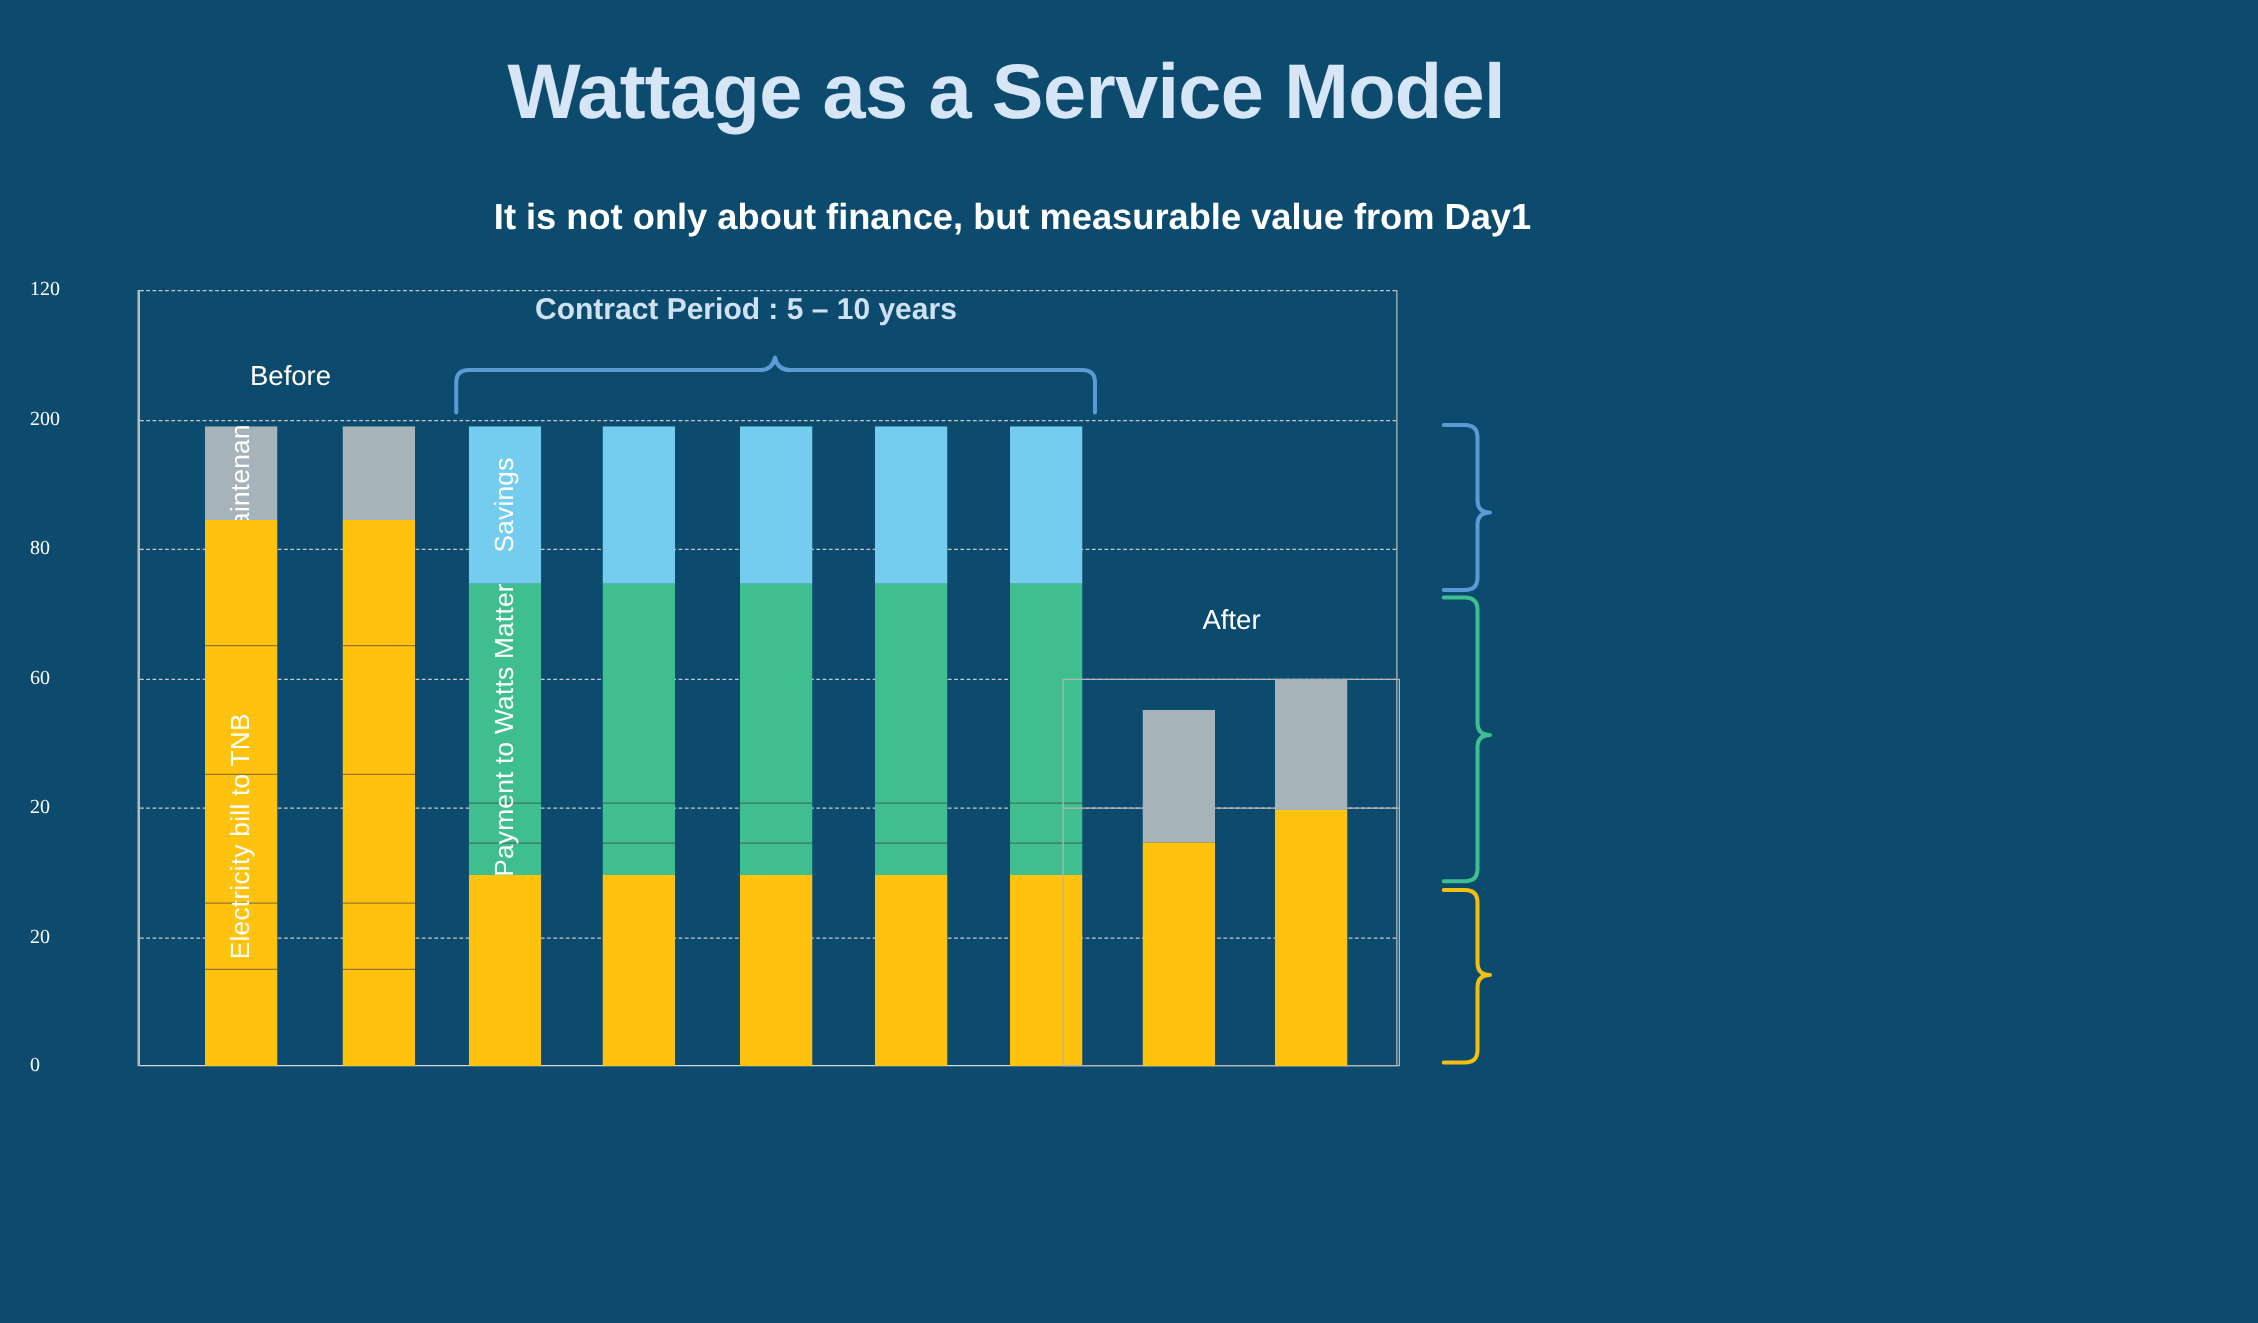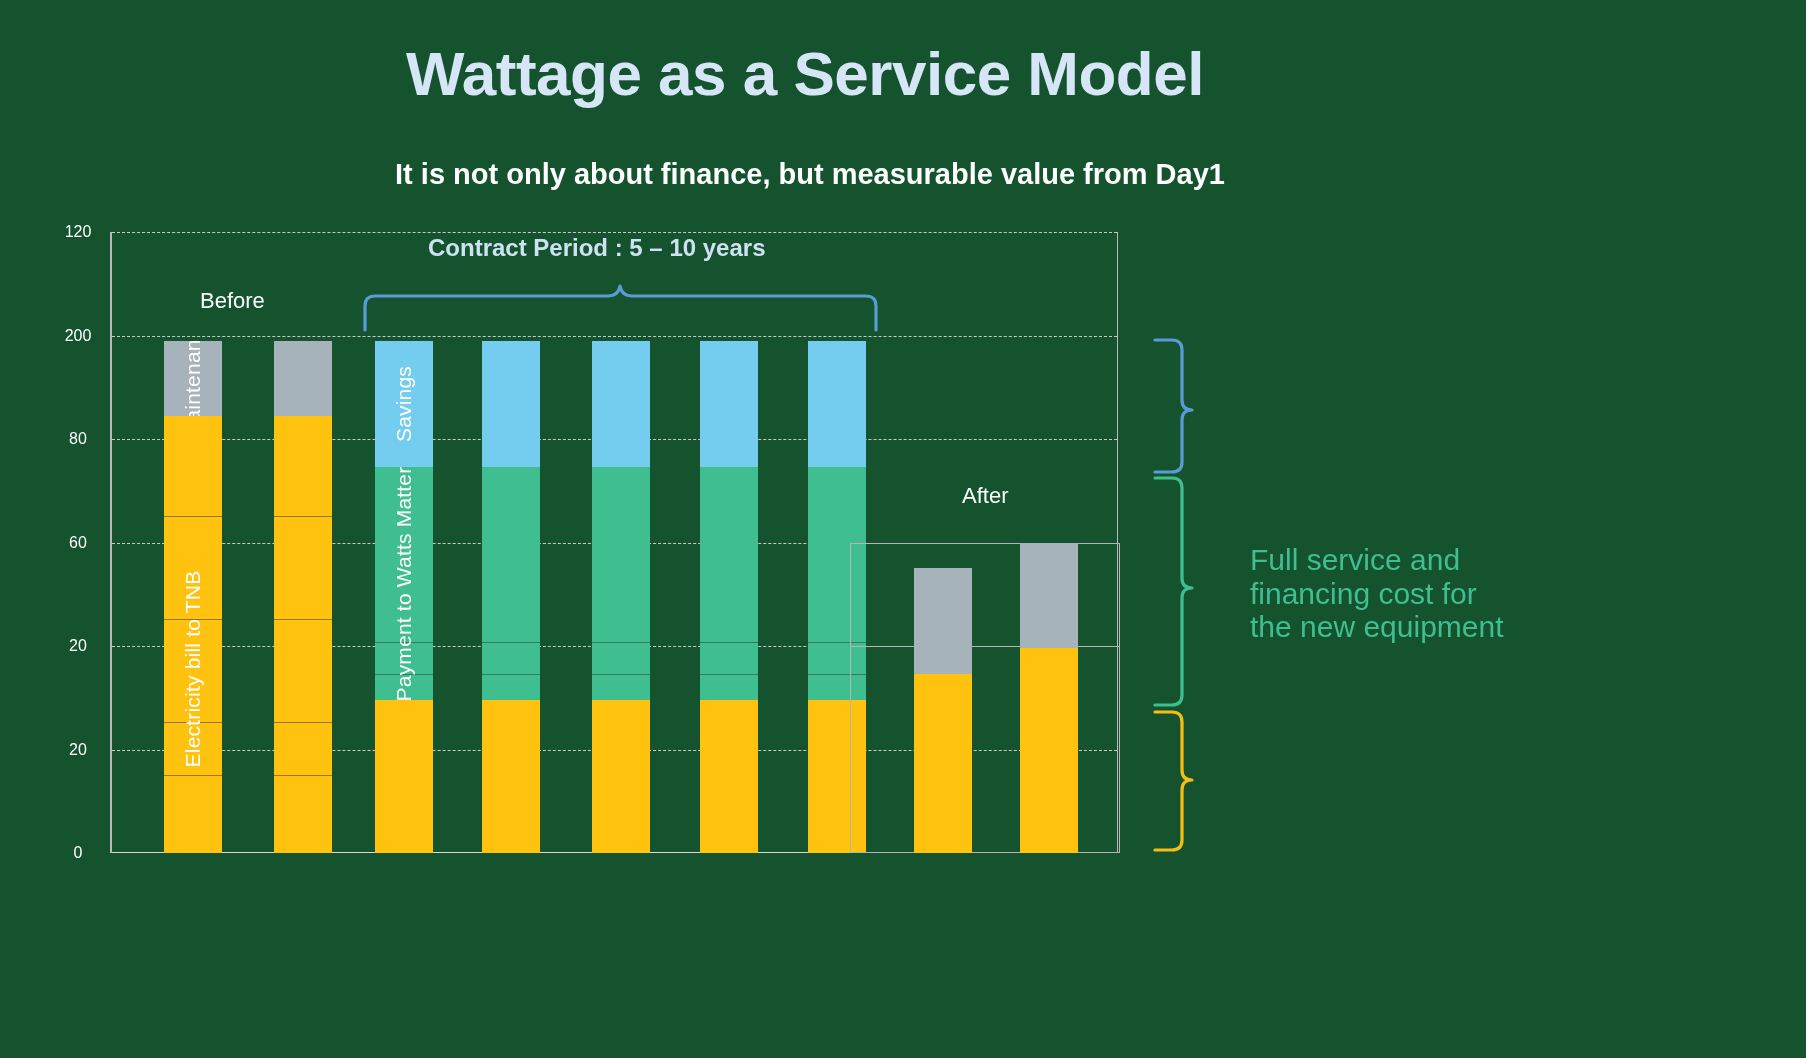--- a/index.html
+++ b/index.html
@@ -5,21 +5,21 @@
   html, body {
     margin: 0; padding: 0;
     background: #000000;
     width: 1806px; height: 1058px;
     overflow: hidden;
     font-family: "Liberation Sans", sans-serif;
   }
   #slide {
     position: relative;
     width: 1806px; height: 1058px;
-    background: #14532d;
+    background: #0c4a6e;
   }
   
   #title {
     position: absolute;
     left: 0; top: 40px; width: 1610px;
     text-align: center;
     font-size: 62px;
     font-weight: bold;
     letter-spacing: -0.5px;
     color: #d6e6f7;
@@ -58,21 +58,21 @@
     position: absolute;
     right: 1708px;
     width: 44px;
     text-align: right;
     color: #ffffff;
     font-size: 16px;
     transform: translateY(-9px);
   }
   #ylabels { position: absolute; left: 0; top: 232px; width: 110px; height: 621px; }
   #ylabels .ytick {
-    position: absolute; right: 2px; width: 60px; text-align: center;
+    position: absolute; right: 26px; width: 60px; text-align: left; font-family: Liberation Serif, serif;
   }
   
   .bar {
     position: absolute;
     bottom: 0;
     overflow: hidden;
   }
   .seg { position: absolute; left: 0; width: 100%; box-sizing: border-box; }
   .seg-label {
     position: absolute;
@@ -244,17 +244,14 @@
 
     <path fill="none" stroke="#5b9bd5" stroke-width="3.2" stroke-linecap="round" stroke-linejoin="round" d="M 365,330 L 365,306 Q 365,296 375,296 L 608,296 Q 618,296 620,286 Q 622,296 632,296 L 866,296 Q 876,296 876,306 L 876,330"></path>
 
     <path fill="none" stroke="#5b9bd5" stroke-width="3.2" stroke-linecap="round" stroke-linejoin="round" d="M 1155,340 L 1172,340 Q 1182,340 1182,350 L 1182,400 Q 1182,410 1192,410 Q 1182,410 1182,420 L 1182,462 Q 1182,472 1172,472 L 1155,472"></path>
 
     <path fill="none" stroke="#3fbf8f" stroke-width="3.2" stroke-linecap="round" stroke-linejoin="round" d="M 1155,478 L 1172,478 Q 1182,478 1182,488 L 1182,578 Q 1182,588 1192,588 Q 1182,588 1182,598 L 1182,695 Q 1182,705 1172,705 L 1155,705"></path>
 
     <path fill="none" stroke="#f5bf12" stroke-width="3.2" stroke-linecap="round" stroke-linejoin="round" d="M 1155,712 L 1172,712 Q 1182,712 1182,722 L 1182,770 Q 1182,780 1192,780 Q 1182,780 1182,790 L 1182,840 Q 1182,850 1172,850 L 1155,850"></path>
   </svg>
 
-  <div class="annot" id="annot-green">Full service and
-financing cost for
-the new equipment</div>
 
 </div>
 
 </body></html>

